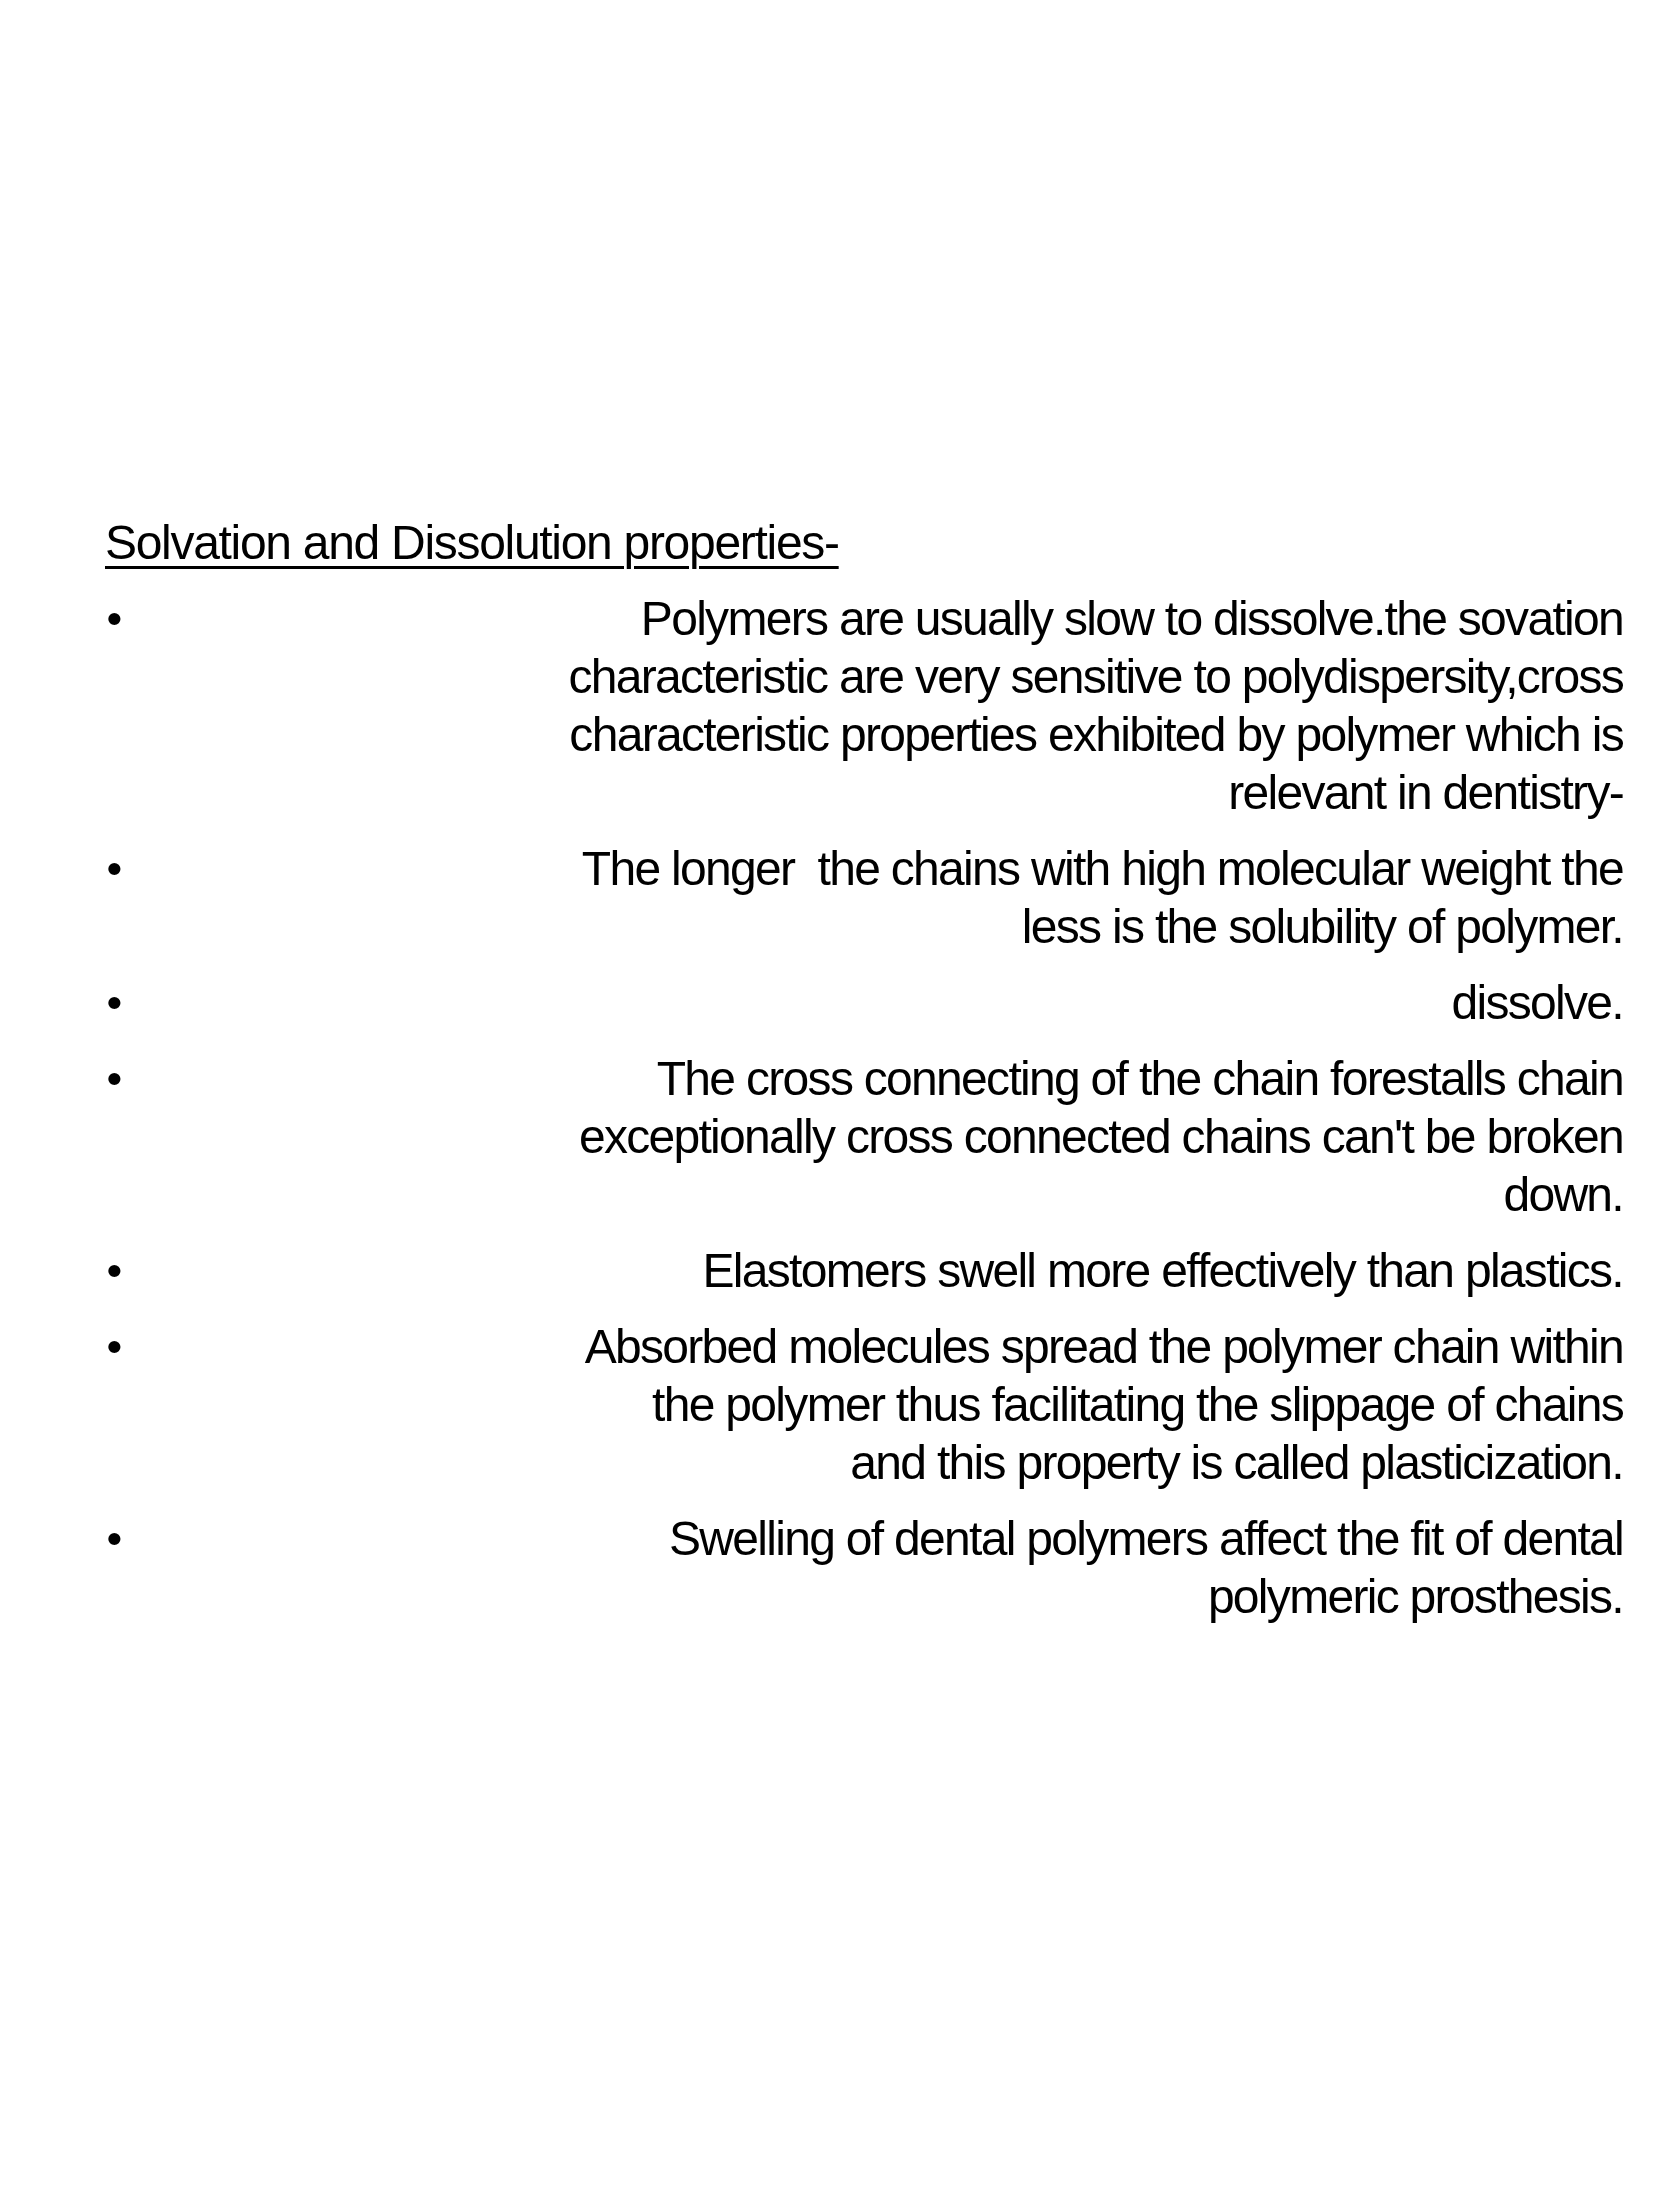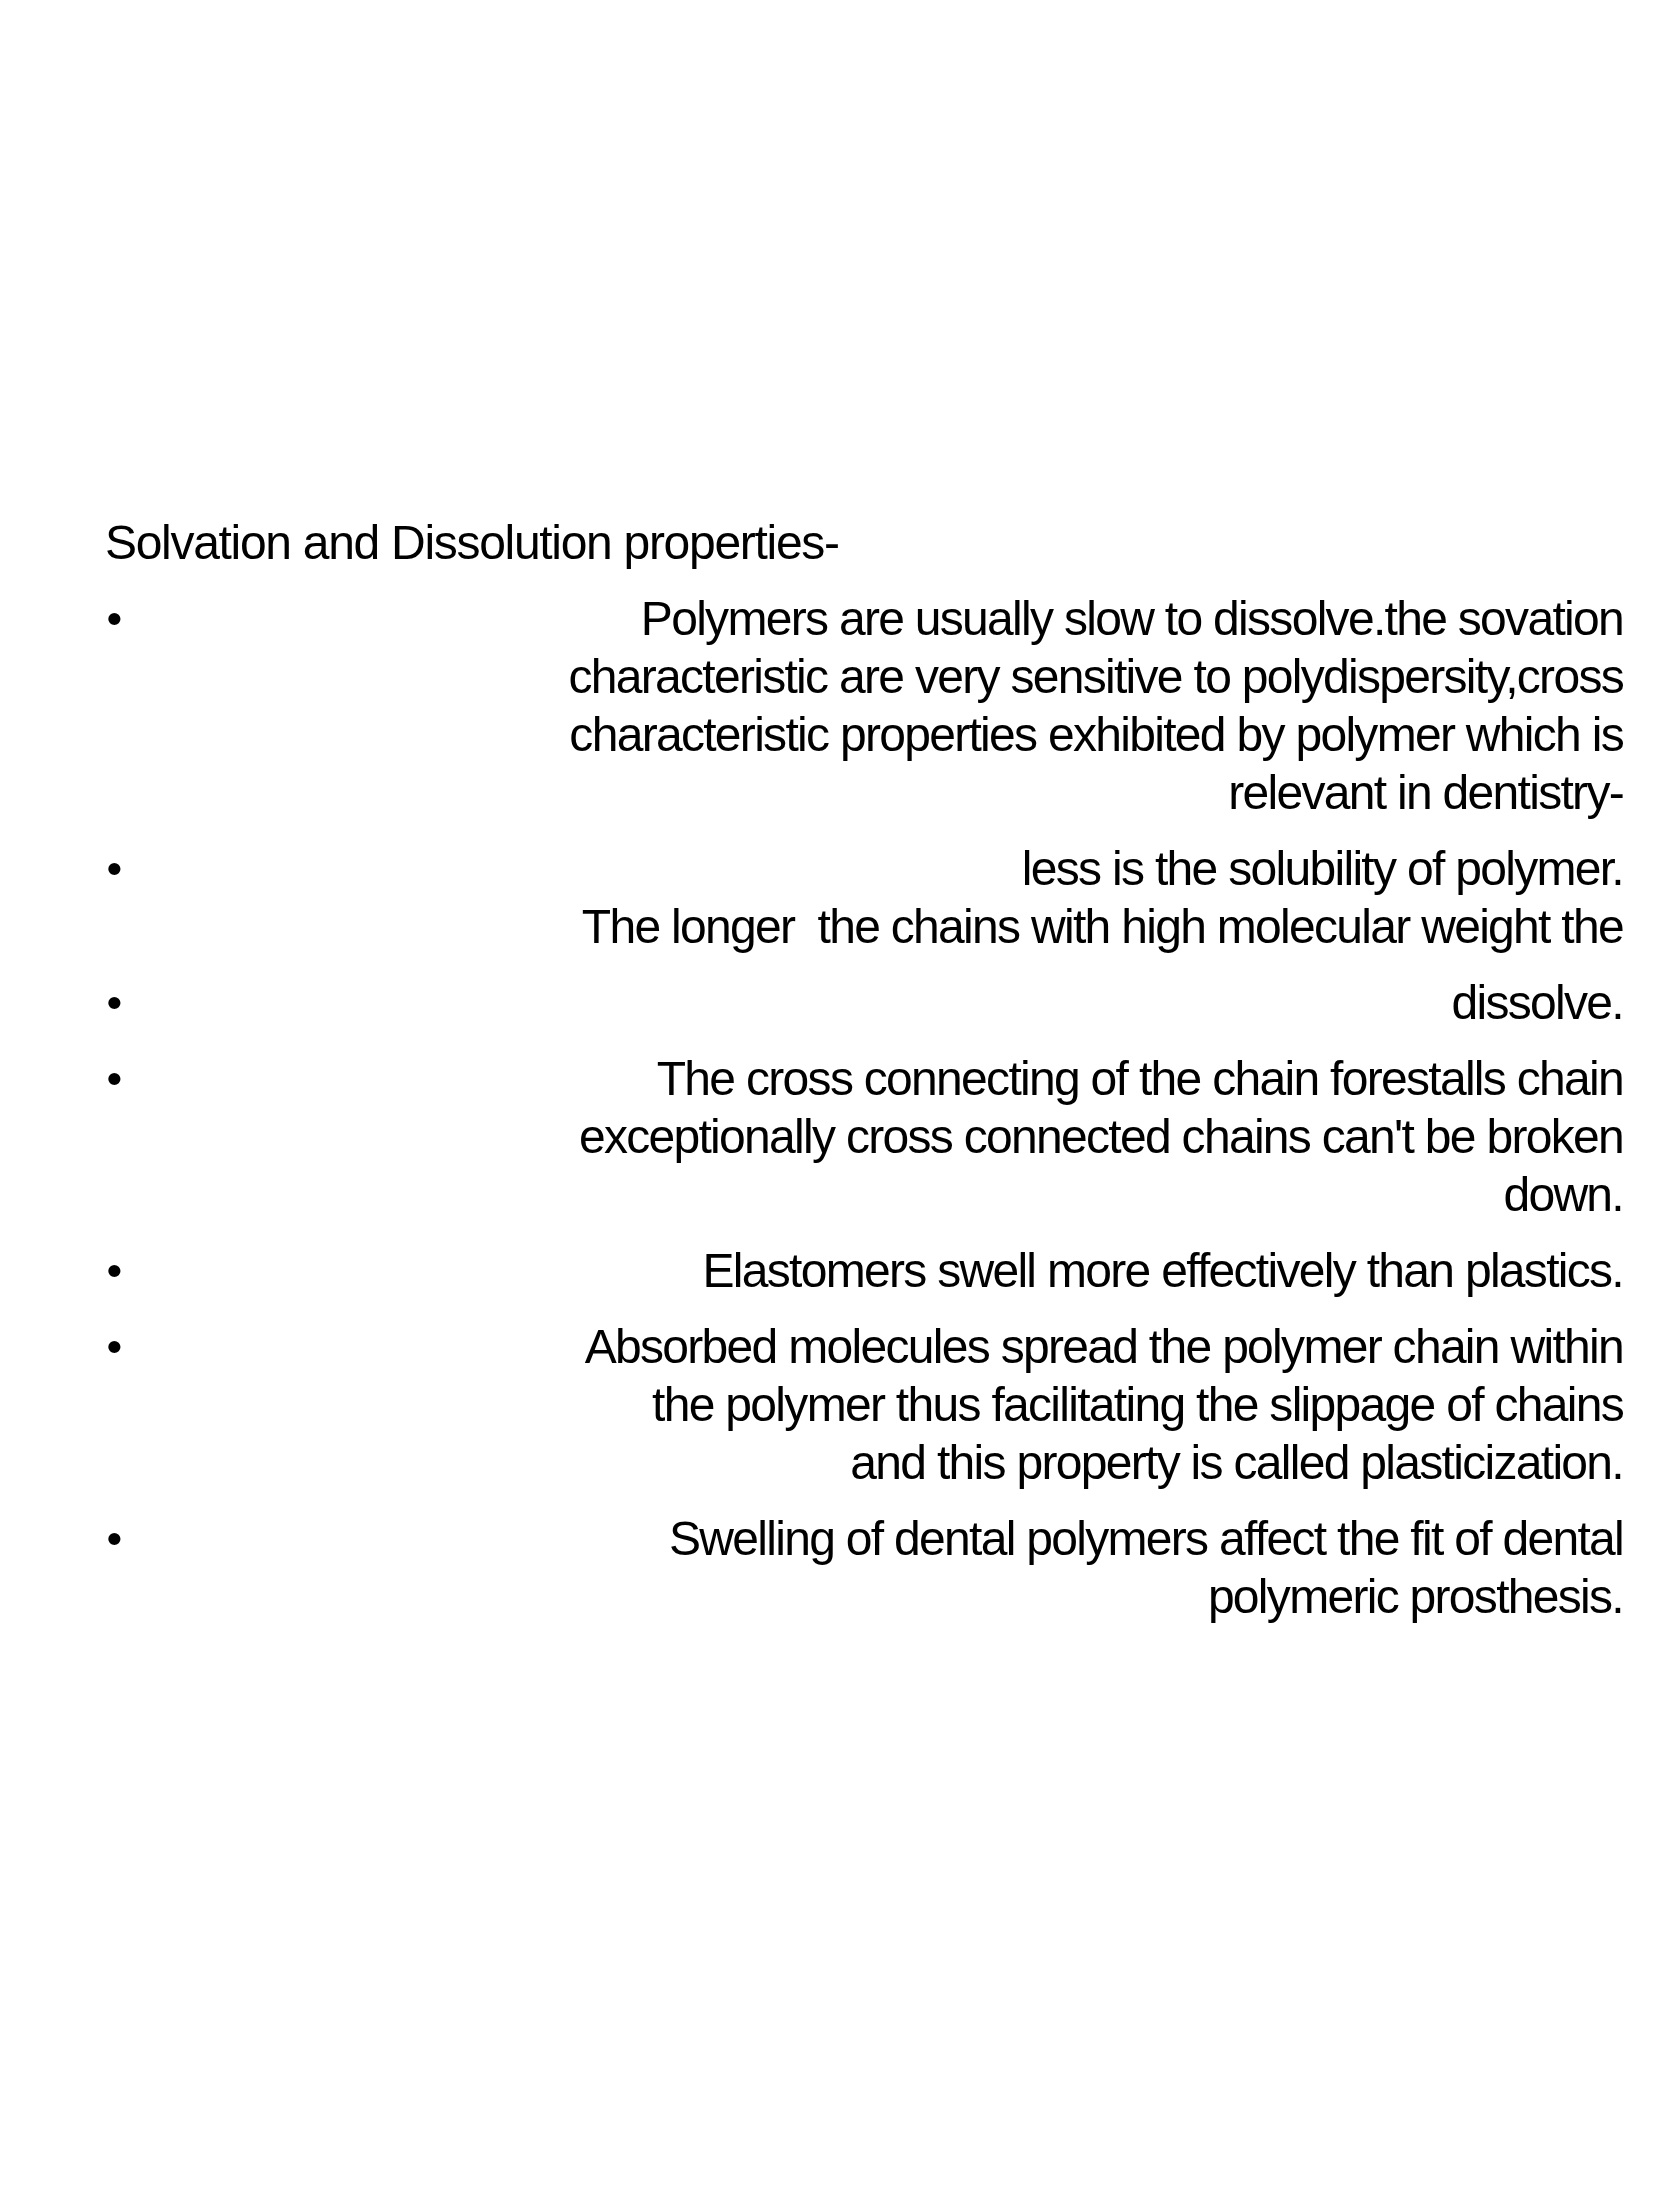--- a/index.html
+++ b/index.html
@@ -1,21 +1,21 @@
 <!DOCTYPE html>
 <html style="font-size:13px"><head>
 <meta charset="utf-8">
 <style>
   html, body { margin: 0; padding: 0; background: #ffffff; }
   body { width: 1654px; height: 2205px; position: relative; overflow: hidden;
          font-family: "Liberation Sans", sans-serif; color: #000000; }
   .slide { position: absolute; left: 0; top: 0; width: 1654px; height: 2205px; background: #ffffff; }
   .content { position: absolute; left: 105px; top: 514px; width: 1518px; }
   .title { font-size: 48px; line-height: 58px; white-space: nowrap; letter-spacing: -1.3px;
-           text-decoration-thickness: 3.2px; text-underline-offset: 6.5px;
+           text-decoration: underline; text-decoration-thickness: 3.2px; text-underline-offset: 6.5px;
            margin: 0 0 18px 0; }
   .item { position: relative; padding-left: 86px; margin-top: 18px; }
   .item:first-of-type { margin-top: 0; }
   .bullet { position: absolute; left: 1.6px; top: 0; font-size: 45px; line-height: 58px; }
   .line { display: block; font-size: 48px; line-height: 58px; white-space: nowrap; letter-spacing: -1.7px; text-align: right; }
 </style>
 </head>
 <body>
 
 <div class="slide">
@@ -25,22 +25,22 @@
     <div class="item">
       <span class="bullet">•</span>
       <span class="line">Polymers are usually slow to dissolve.the sovation</span>
       <span class="line">characteristic are very sensitive to polydispersity,cross</span>
       <span class="line">characteristic properties exhibited by polymer which is</span>
       <span class="line">relevant in dentistry-</span>
     </div>
 
     <div class="item">
       <span class="bullet">•</span>
+      <span class="line" style="white-space: pre;">The longer  the chains with high molecular weight the</span>
       <span class="line">less is the solubility of polymer.</span>
-      <span class="line" style="white-space: pre;">The longer  the chains with high molecular weight the</span>
     </div>
 
     <div class="item">
       <span class="bullet">•</span>
       <span class="line">dissolve.</span>
     </div>
 
     <div class="item">
       <span class="bullet">•</span>
       <span class="line">The cross connecting of the chain forestalls chain</span>

